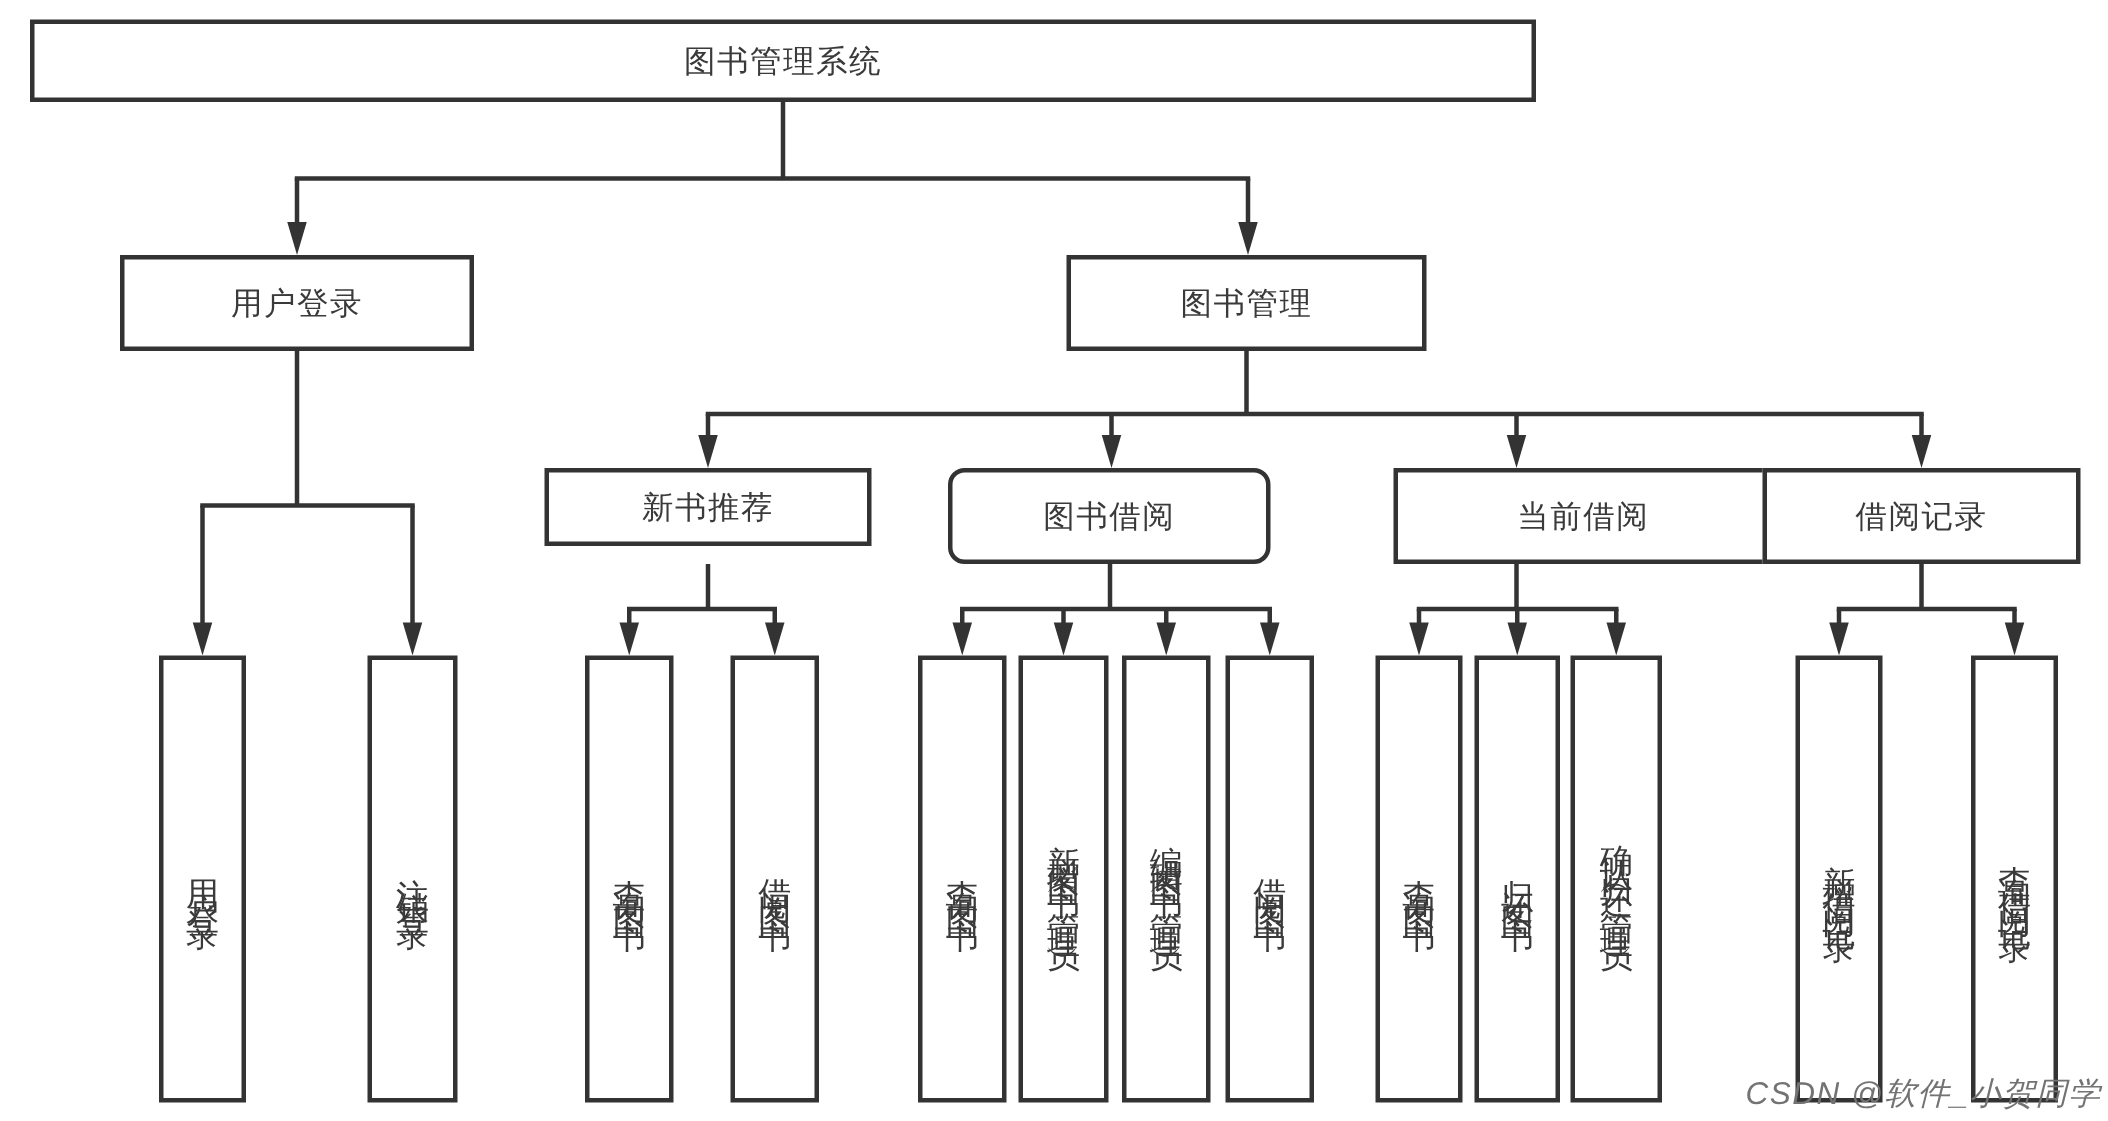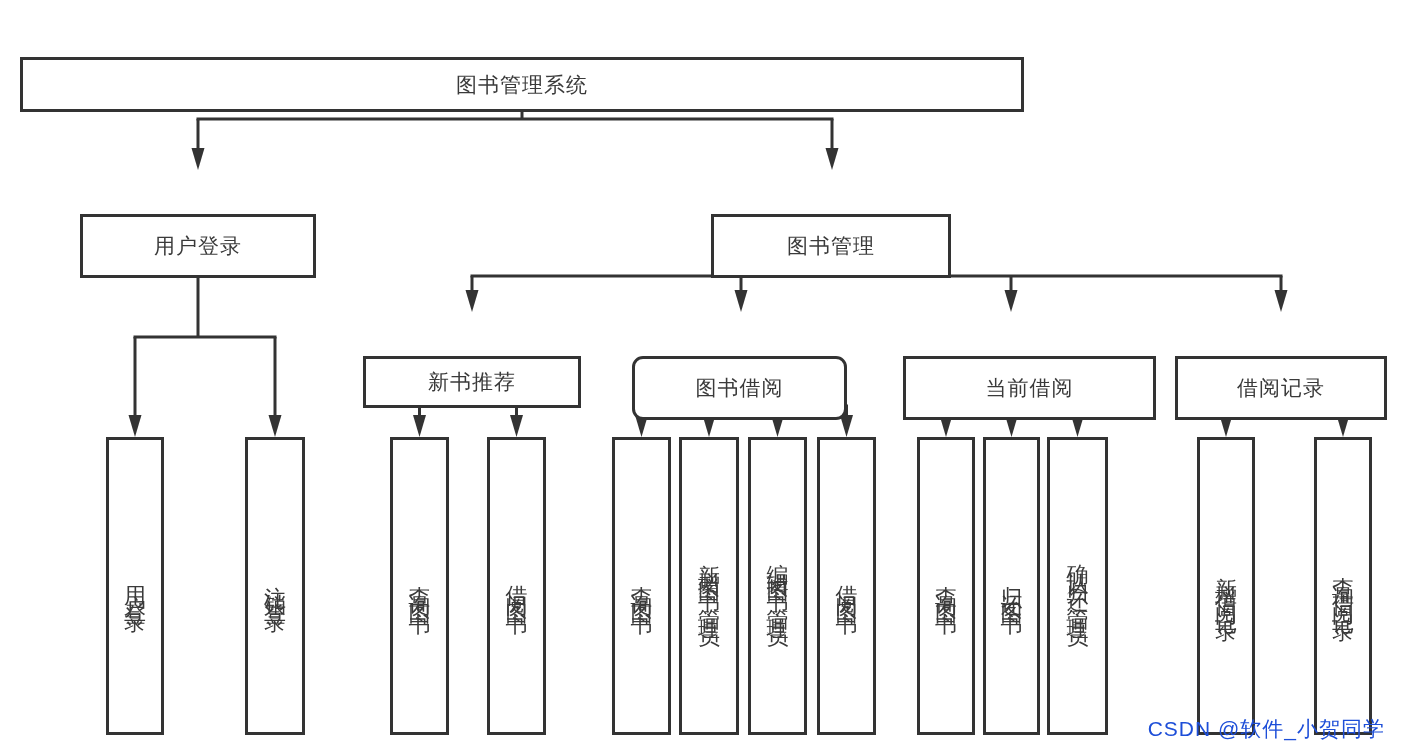--- a/index.html
+++ b/index.html
@@ -6,28 +6,28 @@
   .canvas{
     position:relative;width:1405px;height:747px;background:#ffffff;
     font-family:"Liberation Sans","DejaVu Sans",sans-serif;overflow:hidden;
   }
   .connectors{position:absolute;left:0;top:0;width:1405px;height:747px;}
   .box{
     position:absolute;box-sizing:border-box;background:#ffffff;
     border:3px solid #333333;color:#3a3a3a;
     display:flex;align-items:center;justify-content:center;
   }
-  .hbox{font-size:21px;letter-spacing:1px;white-space:nowrap;margin-top:44px;}
+  .hbox{font-size:21px;letter-spacing:1px;white-space:nowrap;}
   .vbox span{
     writing-mode:vertical-rl;text-orientation:mixed;
     font-size:22px;letter-spacing:9px;line-height:1;
   }
   .watermark{
-    position:absolute;right:20px;bottom:4px;
-    font-size:21px;color:#1d4ed8;letter-spacing:1px;white-space:nowrap;
+    position:absolute;right:4px;bottom:4px;
+    font-size:21px;color:#737373;letter-spacing:1px;white-space:nowrap;font-style:italic;
   }
   svg line{stroke:#333333;stroke-width:3;}
   svg polygon{fill:#333333;}
 </style>
 </head>
 <body>
 
 <div class="canvas">
 
   <svg class="connectors" viewBox="0 0 1405 747" xmlns="http://www.w3.org/2000/svg">
@@ -116,21 +116,21 @@
   <div class="box hbox" style="left:711px;top:170px;width:240px;height:64px;">
     <span>图书管理</span>
   </div>
 
   <div class="box hbox" style="left:363px;top:312px;width:218px;height:52px;">
     <span>新书推荐</span>
   </div>
   <div class="box hbox" style="left:632px;top:312px;width:215px;height:64px;border-radius:11px;">
     <span>图书借阅</span>
   </div>
-  <div class="box hbox" style="left:903px;top:312px;width:253px;height:64px;text-align:center;">
+  <div class="box hbox" style="left:929px;top:312px;width:253px;height:64px;text-align:center;">
     <span>当前借阅</span>
   </div>
   <div class="box hbox" style="left:1175px;top:312px;width:212px;height:64px;">
     <span>借阅记录</span>
   </div>
 
   <div class="box vbox" style="left:106px;top:437px;width:58px;height:298px;">
     <span>用户登录</span>
   </div>
   <div class="box vbox" style="left:245px;top:437px;width:60px;height:298px;">

